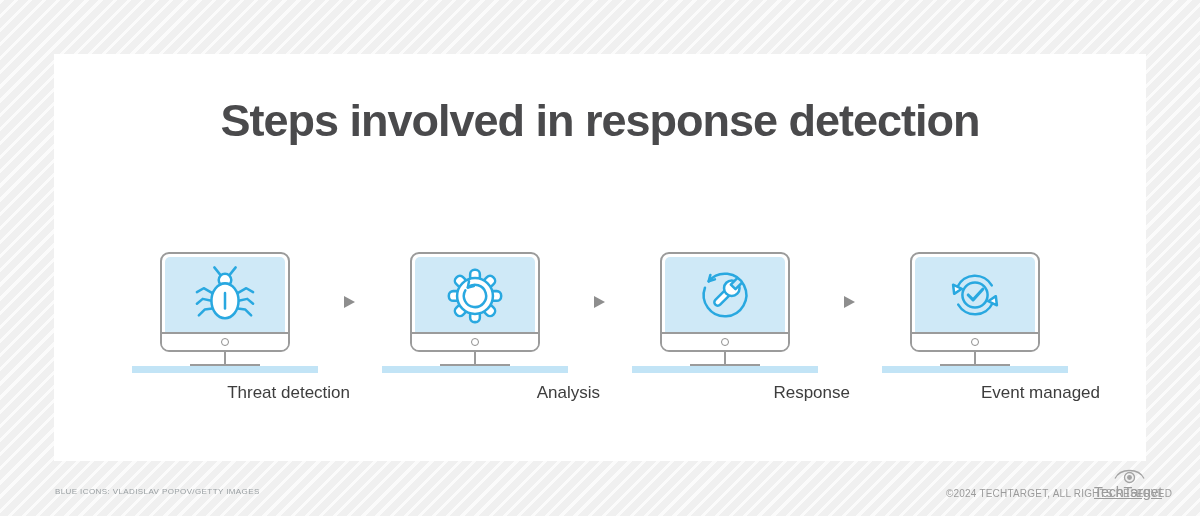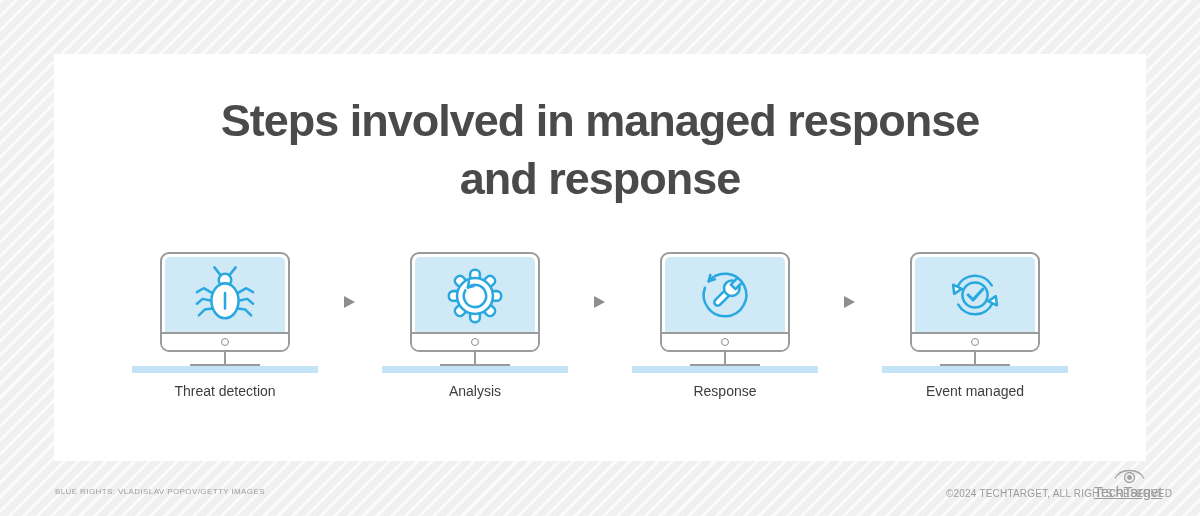--- a/index.html
+++ b/index.html
@@ -36,21 +36,21 @@
   }
   .power-dot {
     width:8px; height:8px; border:1.5px solid #8f8f8f; border-radius:50%;
     background:#fff;
   }
   .stand-v { position:absolute; left:64px; top:100px; width:2px; height:12px; background:#9b9b9b; }
   .stand-base { position:absolute; left:30px; top:112px; width:70px; height:2px; background:#9b9b9b; }
   .shadow { position:absolute; left:-28px; top:114px; width:186px; height:7px; background:#c2e4f6; }
   .step-label {
     position:absolute; left:-60px; top:131px; width:250px;
-    text-align:center; font-size:14px; color:#3d3d3d;
+    text-align:right; font-size:17px; color:#3d3d3d;
   }
   .flow-arrow {
     position:absolute; top:296px; width:0; height:0;
     border-left:11px solid #8e8e8e;
     border-top:6.5px solid transparent; border-bottom:6.5px solid transparent;
   }
   .a0 { left:344px; } .a1 { left:594px; } .a2 { left:844px; }
   .credit {
     position:absolute; left:55px; top:487px; font-size:8px; letter-spacing:0.4px;
     color:#9aa0a3;
@@ -68,22 +68,21 @@
   svg { display:block; }
 </style>
 </head>
 <body>
 
 <div id="canvas">
 
   <div class="card"></div>
 
   <div class="title">
-    <div>Steps involved in managed response</div>
-    <div>and response</div>
+    <div>Steps involved in response detection</div>
   </div>
 
   <div class="step s0">
     <div class="frame">
       <div class="screen">
         <svg width="62" height="62" viewBox="0 0 64 64">
           <g stroke="#29a8e0" stroke-width="2.6" fill="none" stroke-linecap="round" stroke-linejoin="round">
             <path d="M27 11 L21 3.5"></path>
               <path d="M37 11 L43 3.5"></path>
             <circle cx="32" cy="16.5" r="6.5" fill="#ffffff"></circle>
@@ -183,21 +182,21 @@
     <div class="stand-v"></div>
     <div class="stand-base"></div>
     <div class="shadow"></div>
     <div class="step-label">Event managed</div>
   </div>
 
   <div class="flow-arrow a0"></div>
   <div class="flow-arrow a1"></div>
   <div class="flow-arrow a2"></div>
 
-  <div class="credit">BLUE RIGHTS: VLADISLAV POPOV/GETTY IMAGES</div>
+  <div class="credit">BLUE ICONS: VLADISLAV POPOV/GETTY IMAGES</div>
   <div class="tt-copy">©2024 TECHTARGET, ALL RIGHTS RESERVED</div>
   <div class="tt-eye">
     <svg width="33" height="16" viewBox="0 0 33 16">
       <g stroke="#a3a3a3" stroke-width="1.3" fill="none">
         <path d="M 2 9.5 C 5 3.5 11 1.5 16.5 1.5 C 22 1.5 28 3.5 31 9.5"></path>
         <circle cx="16.5" cy="8.5" r="5"></circle>
         <circle cx="16.5" cy="8.5" r="1.8" fill="#a3a3a3"></circle>
       </g>
     </svg>
   </div>

